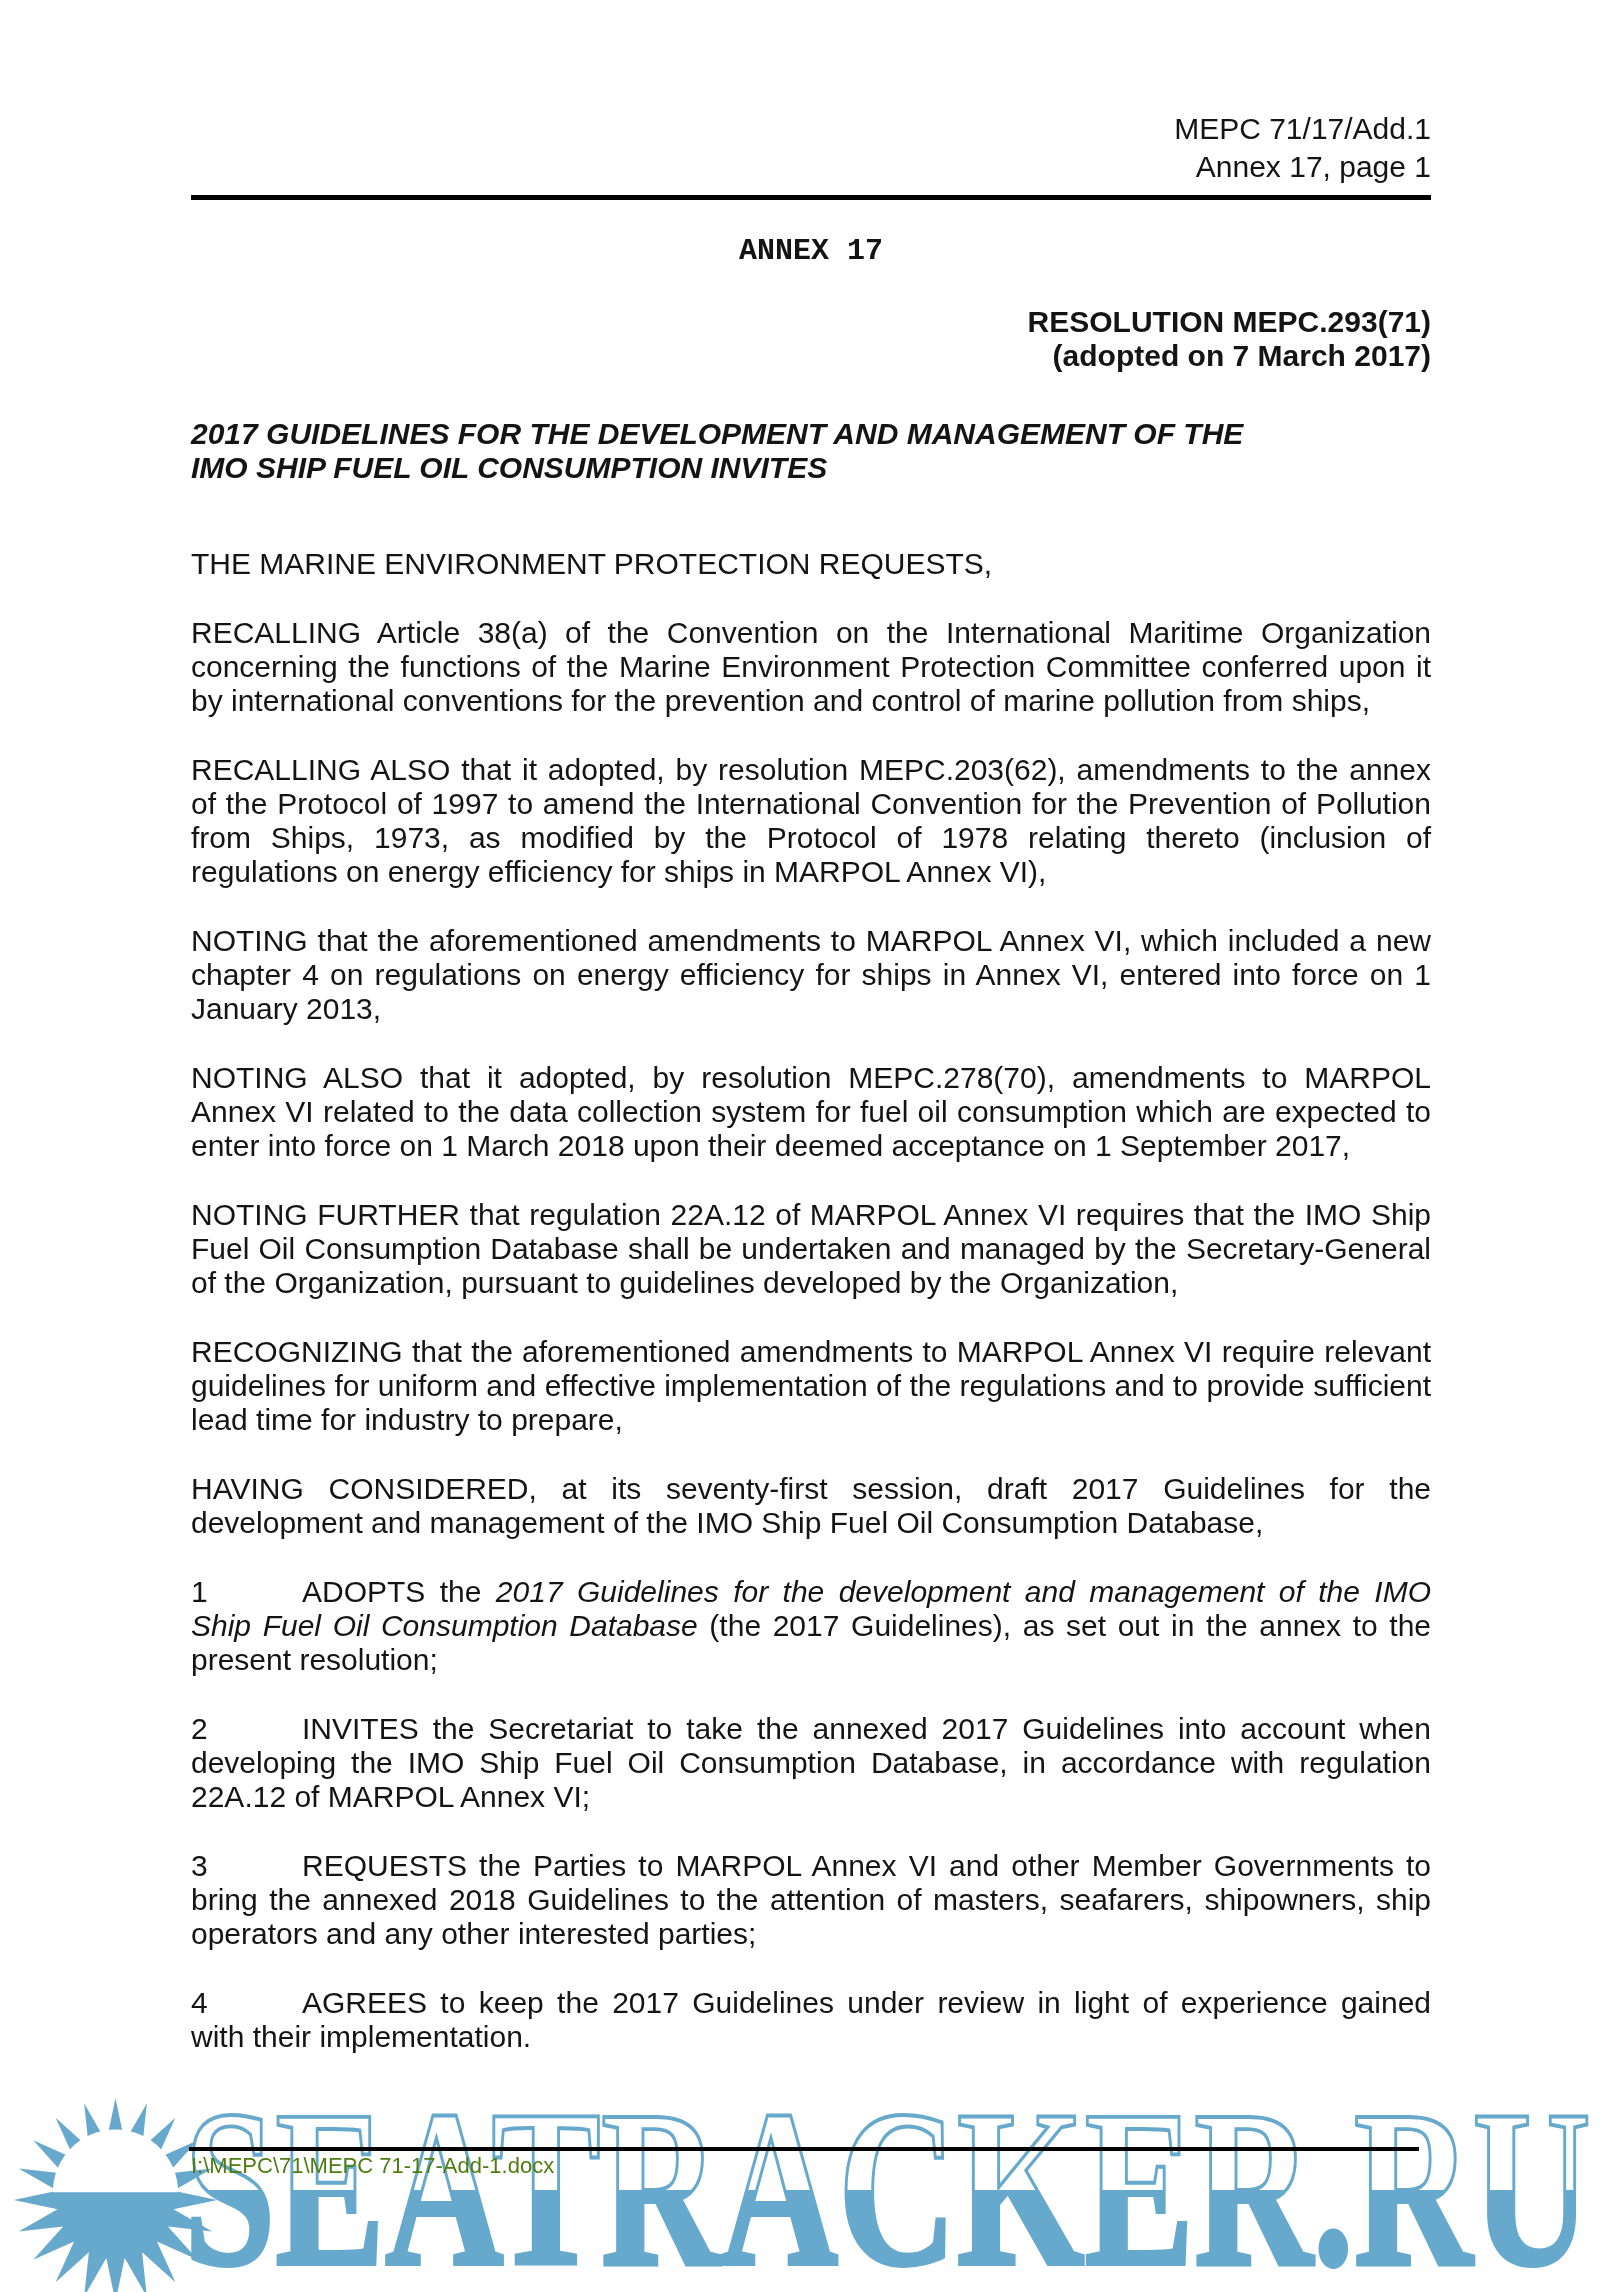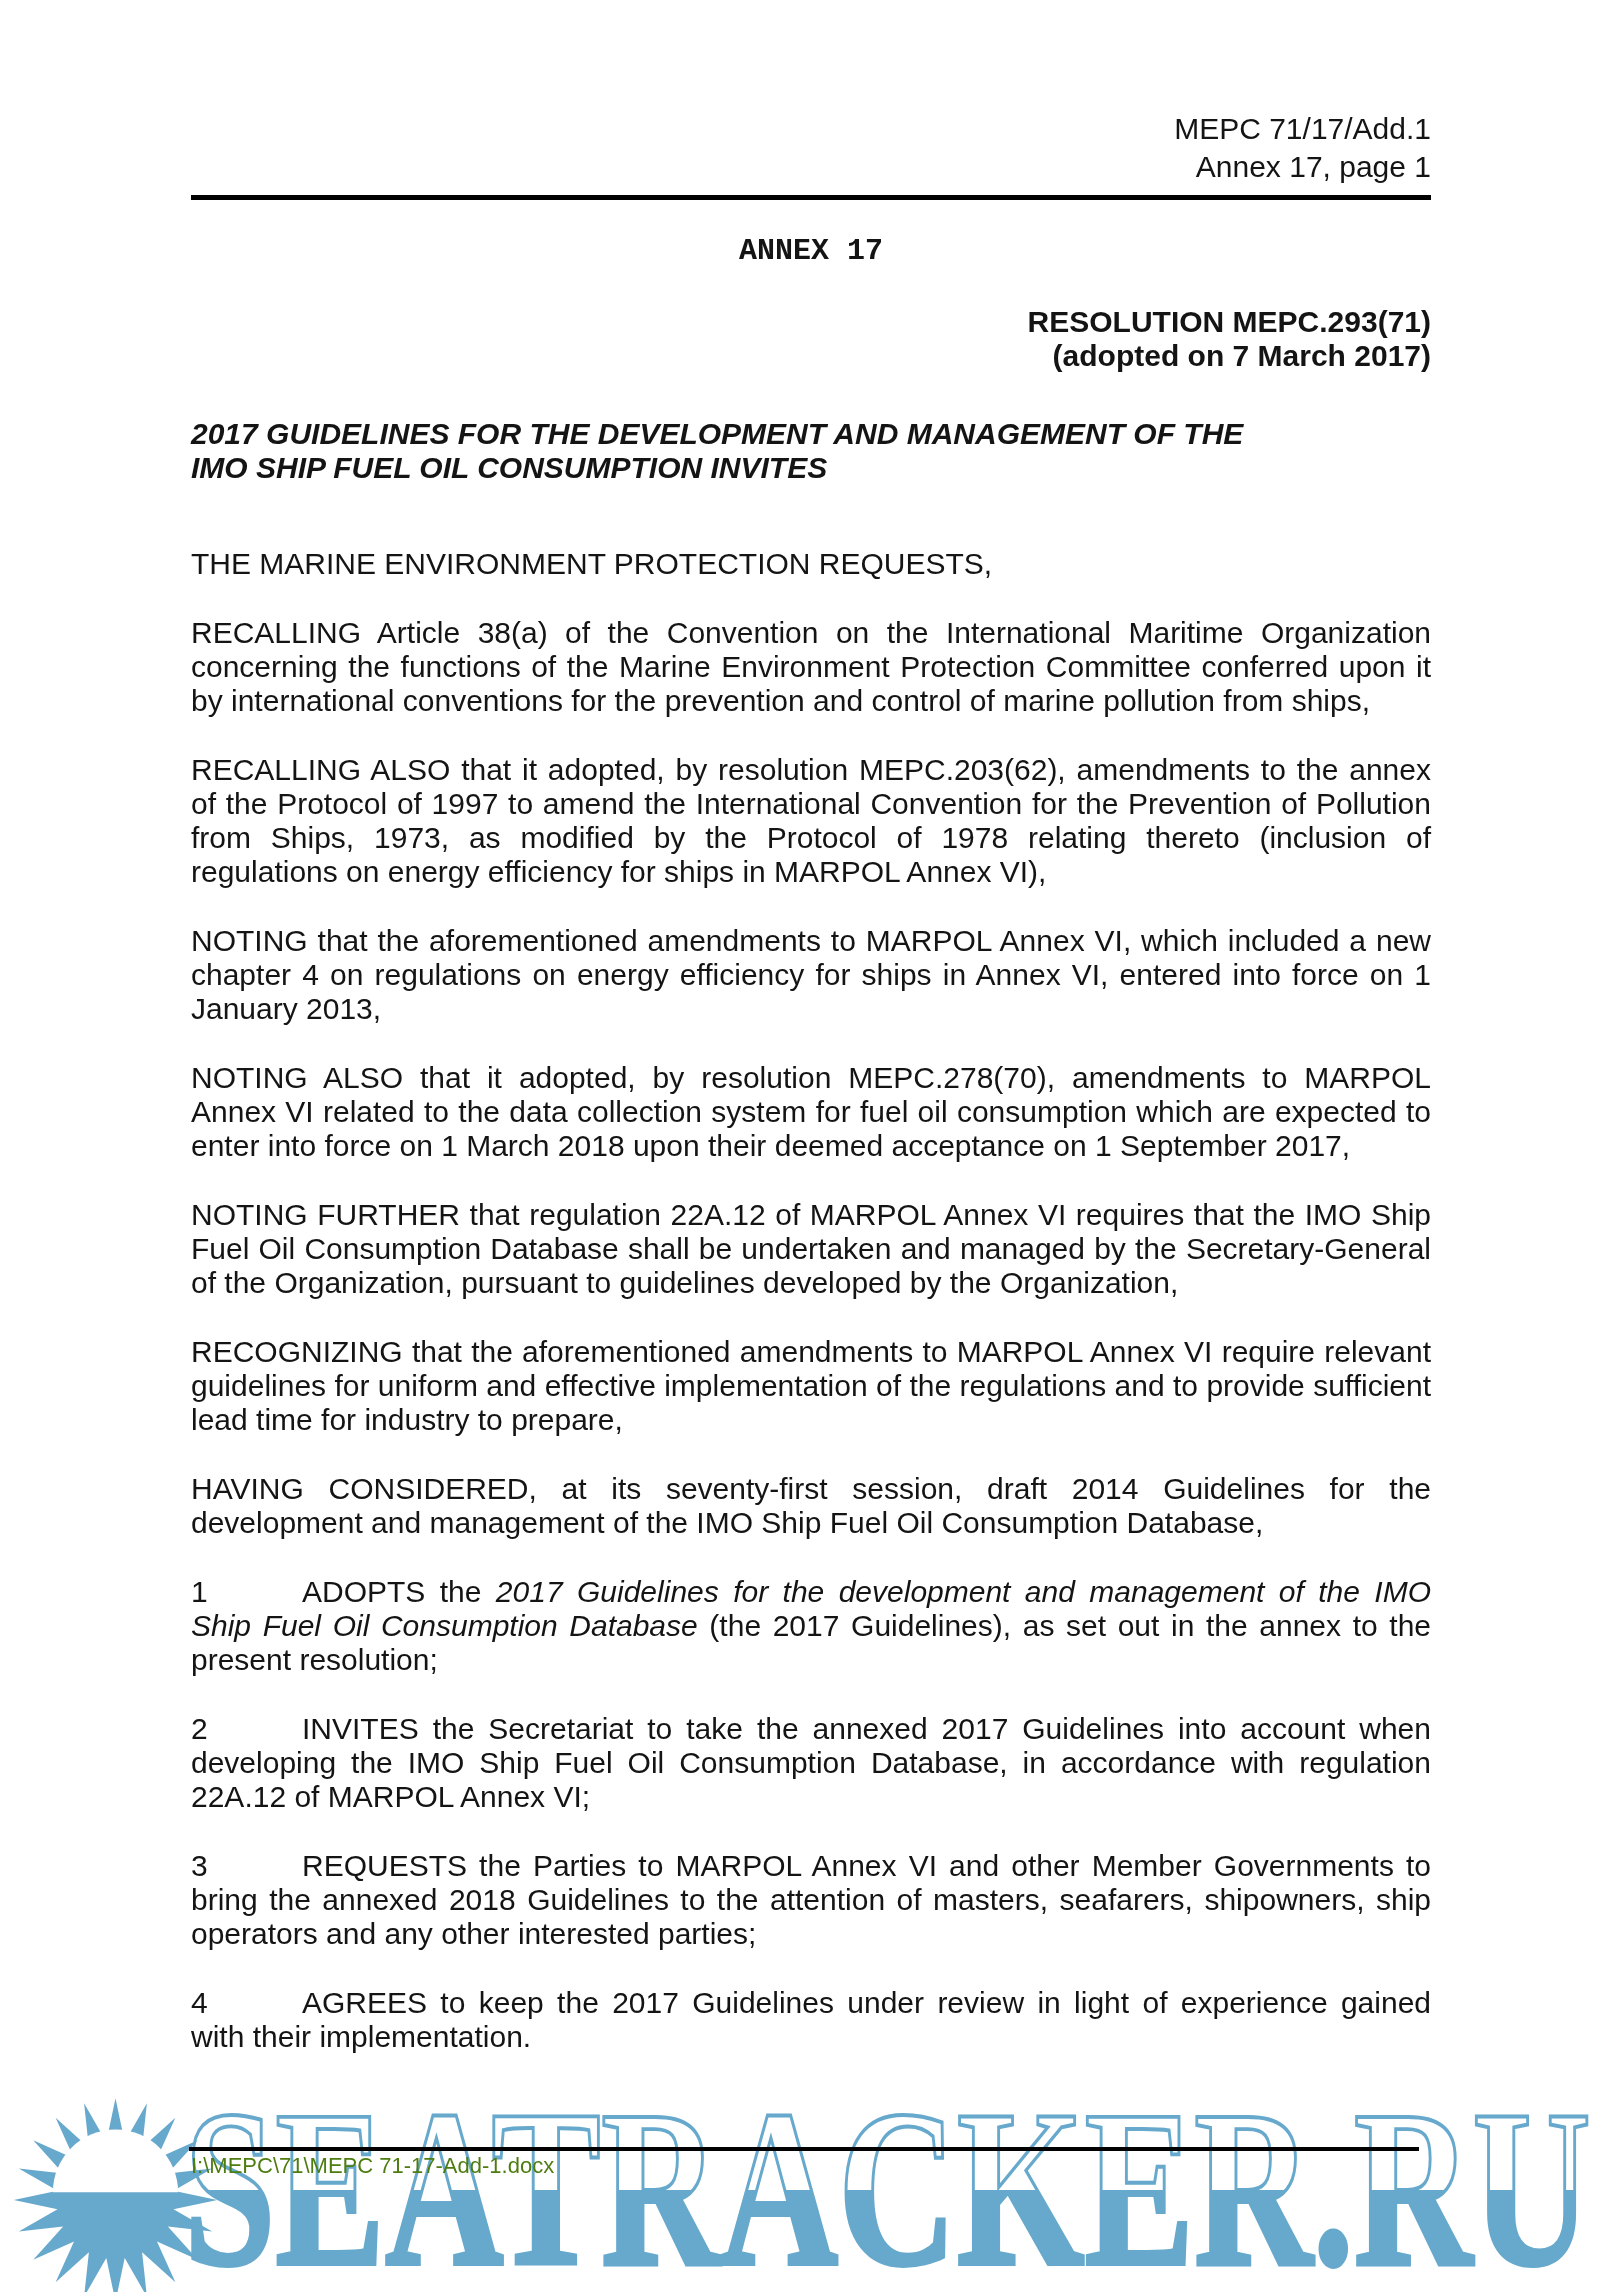--- a/index.html
+++ b/index.html
@@ -92,21 +92,21 @@
     </div>
 
     <p class="opening">THE MARINE ENVIRONMENT PROTECTION REQUESTS,</p>
 
     <p class="recital">RECALLING Article 38(a) of the Convention on the International Maritime Organization concerning the functions of the Marine Environment Protection Committee conferred upon it by international conventions for the prevention and control of marine pollution from ships,</p>
     <p class="recital">RECALLING ALSO that it adopted, by resolution MEPC.203(62), amendments to the annex of the Protocol of 1997 to amend the International Convention for the Prevention of Pollution from Ships, 1973, as modified by the Protocol of 1978 relating thereto (inclusion of regulations on energy efficiency for ships in MARPOL Annex VI),</p>
     <p class="recital">NOTING that the aforementioned amendments to MARPOL Annex VI, which included a new chapter 4 on regulations on energy efficiency for ships in Annex VI, entered into force on 1 January 2013,</p>
     <p class="recital">NOTING ALSO that it adopted, by resolution MEPC.278(70), amendments to MARPOL Annex VI related to the data collection system for fuel oil consumption which are expected to enter into force on 1 March 2018 upon their deemed acceptance on 1 September 2017,</p>
     <p class="recital">NOTING FURTHER that regulation 22A.12 of MARPOL Annex VI requires that the IMO Ship Fuel Oil Consumption Database shall be undertaken and managed by the Secretary-General of the Organization, pursuant to guidelines developed by the Organization,</p>
     <p class="recital">RECOGNIZING that the aforementioned amendments to MARPOL Annex VI require relevant guidelines for uniform and effective implementation of the regulations and to provide sufficient lead time for industry to prepare,</p>
-    <p class="recital">HAVING CONSIDERED, at its seventy-first session, draft 2014 Guidelines for the development and management of the IMO Ship Fuel Oil Consumption Database,</p>
+    <p class="recital">HAVING CONSIDERED, at its seventy-first session, draft 2017 Guidelines for the development and management of the IMO Ship Fuel Oil Consumption Database,</p>
 
     <p class="operative"><span class="pnum">1</span><span>ADOPTS the </span><i>2017 Guidelines for the development and management of the IMO Ship Fuel Oil Consumption Database</i><span> (the 2017 Guidelines), as set out in the annex to the present resolution;</span></p>
 
     <p class="operative"><span class="pnum">2</span><span>INVITES the Secretariat to take the annexed 2017 Guidelines into account when developing the IMO Ship Fuel Oil Consumption Database, in accordance with regulation 22A.12 of MARPOL Annex VI;</span><i></i><span></span></p>
 
     <p class="operative"><span class="pnum">3</span><span>REQUESTS the Parties to MARPOL Annex VI and other Member Governments to bring the annexed 2018 Guidelines to the attention of masters, seafarers, shipowners, ship operators and any other interested parties;</span><i></i><span></span></p>
 
     <p class="operative"><span class="pnum">4</span><span>AGREES to keep the 2017 Guidelines under review in light of experience gained with their implementation.</span><i></i><span></span></p>
 
   </div>

